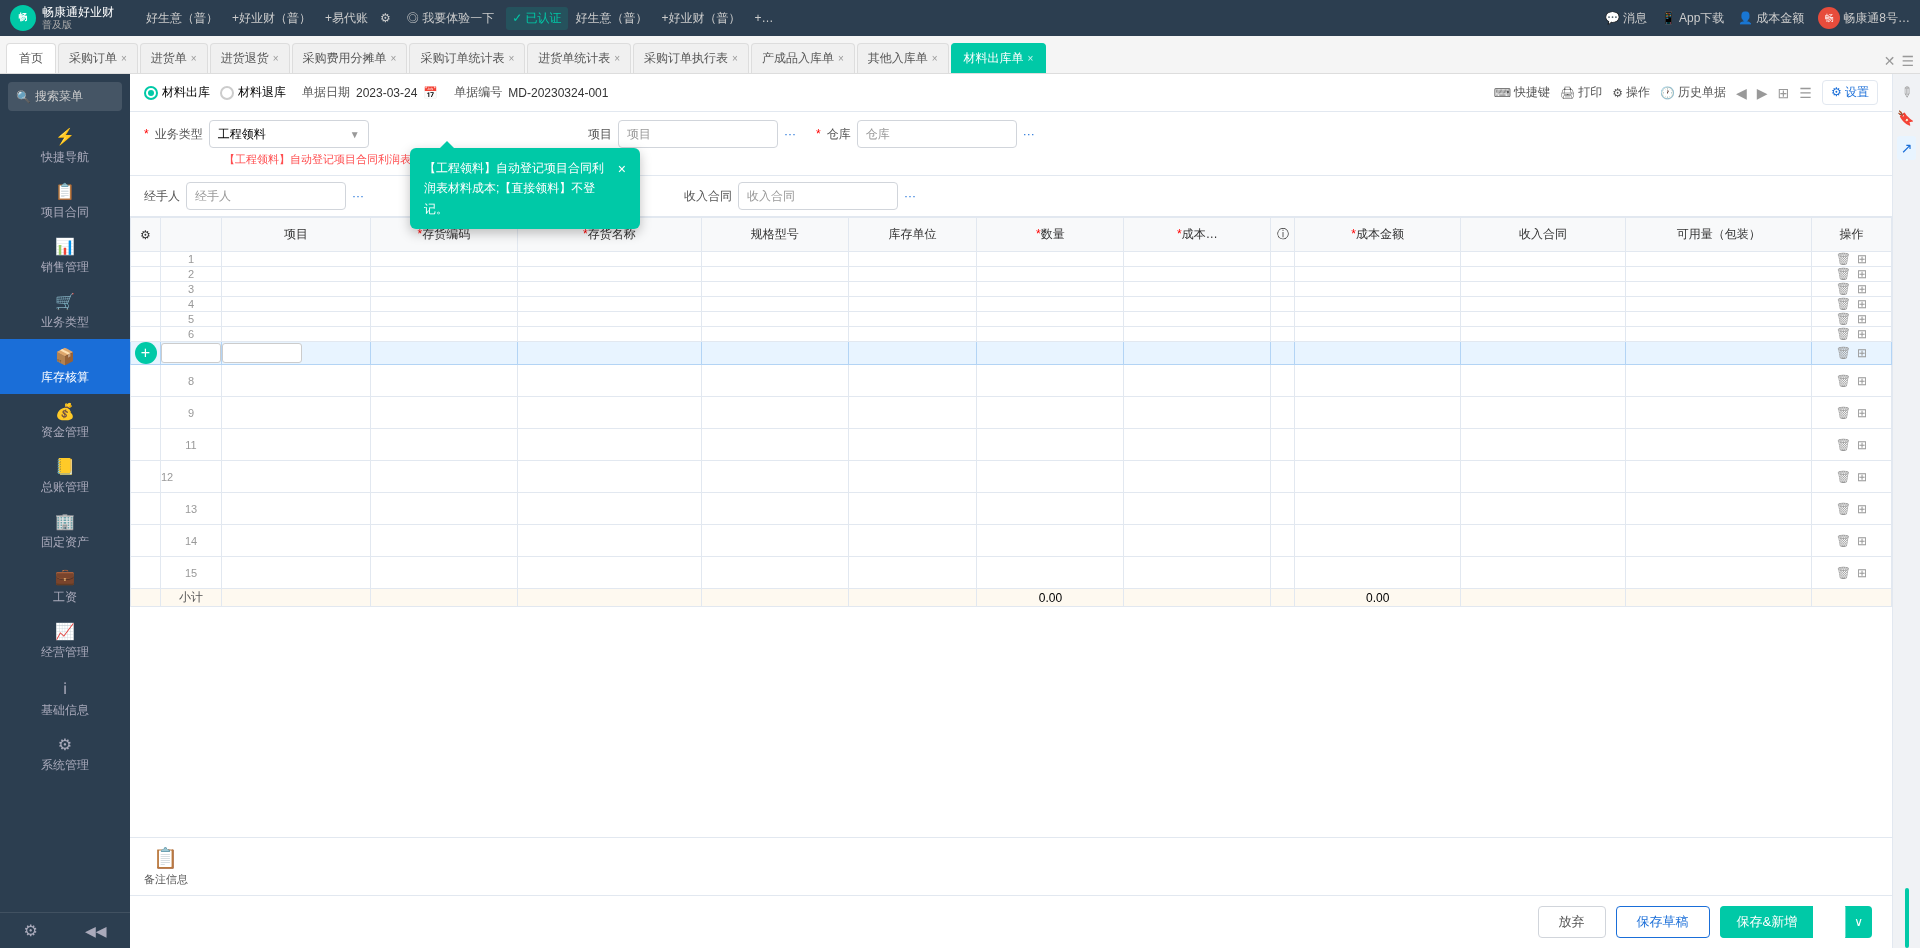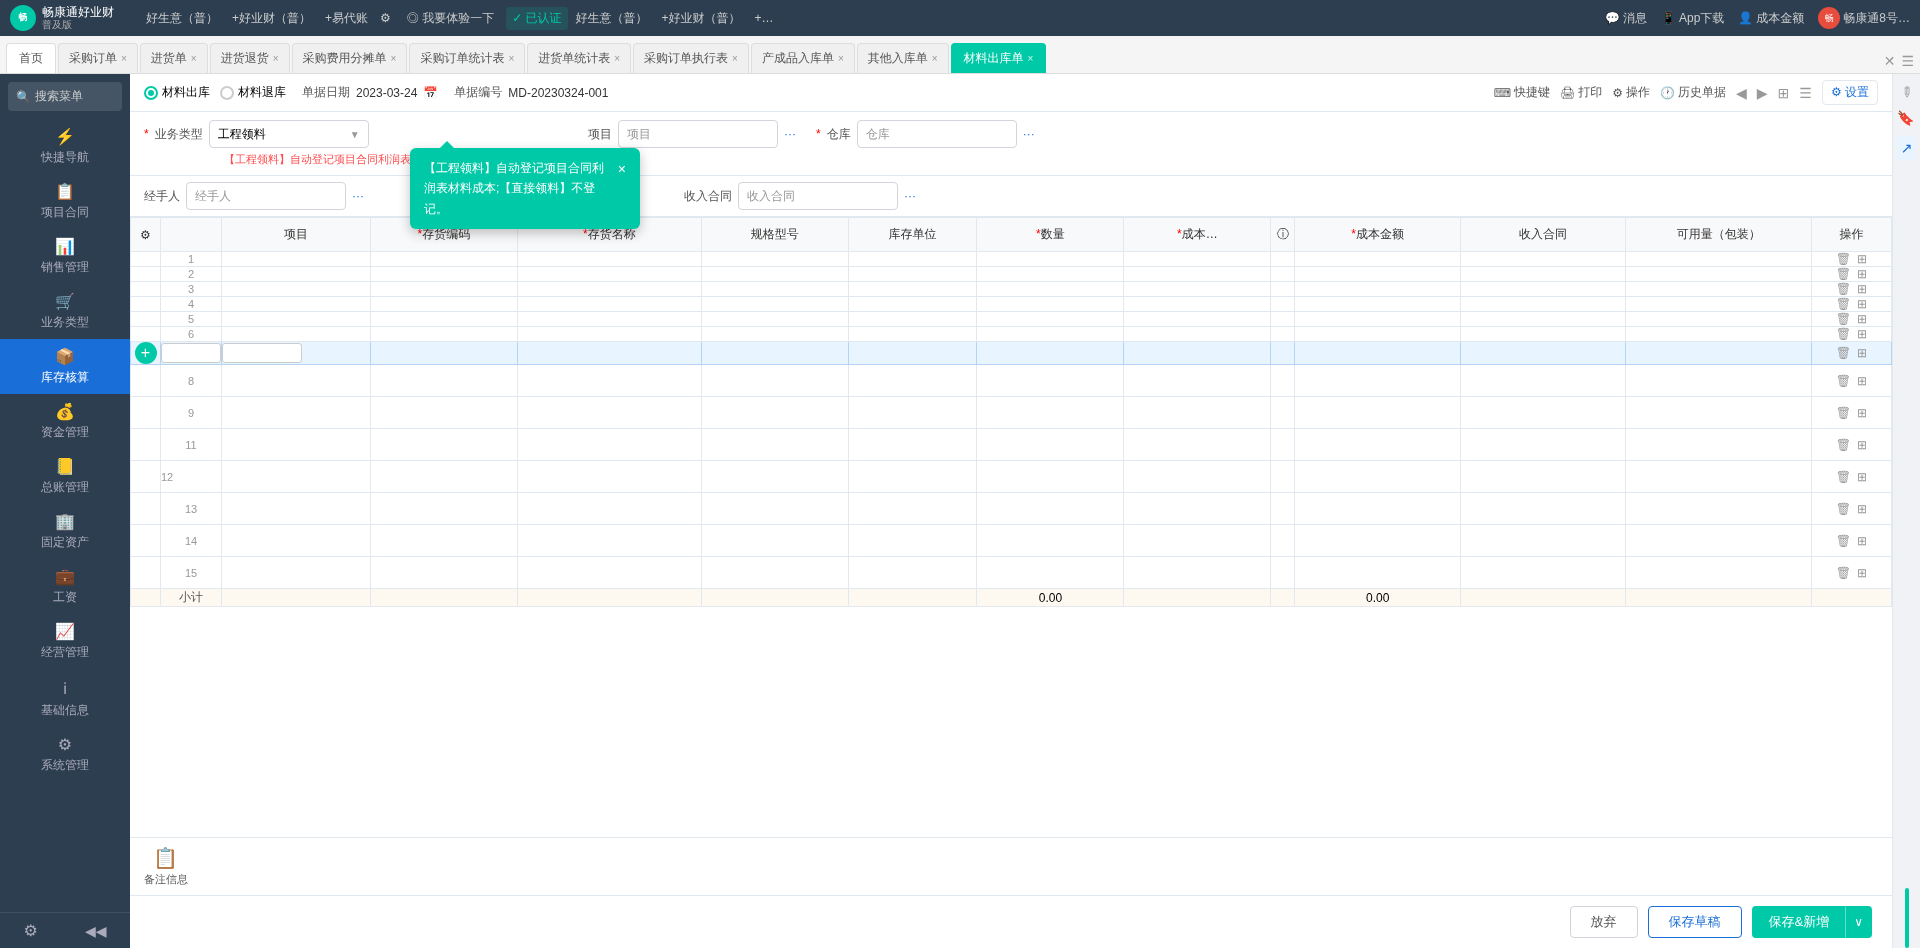--- a/index.html
+++ b/index.html
@@ -566,21 +566,21 @@
     <div style="background:#fff;border-top:1px solid #e2e8f0;padding:8px 14px;display:flex;align-items:flex-start;gap:10px;flex-shrink:0;min-height:55px;">
       <div style="display:flex;flex-direction:column;align-items:center;gap:2px;">
         <span style="font-size:20px;color:#1a6ed8;">📋</span>
         <span style="font-size:11px;color:#555;">备注信息</span>
       </div>
     </div>
 
     <div style="background:#fff;border-top:1px solid #e2e8f0;padding:10px 20px;display:flex;align-items:center;justify-content:flex-end;gap:10px;flex-shrink:0;">
       <button style="height:32px;padding:0 20px;border-radius:4px;border:1px solid #d1d5db;cursor:pointer;font-size:13px;background:#fff;color:#555;">放弃</button>
       <button style="height:32px;padding:0 20px;border-radius:4px;border:1px solid #1a6ed8;cursor:pointer;font-size:13px;background:#fff;color:#1a6ed8;">保存草稿</button>
-      <div style="display:flex;align-items:center;">
+      <div style="display:flex;align-items:center;gap:32px;">
         <button style="height:32px;padding:0 16px;border-radius:4px 0 0 4px;border:1px solid #00c9a7;cursor:pointer;font-size:13px;background:#00c9a7;color:#fff;border-right:none;">保存&amp;新增</button>
         <button style="height:32px;padding:0 8px;border-radius:0 4px 4px 0;border:1px solid #00c9a7;border-left:1px solid rgba(255,255,255,0.4);cursor:pointer;font-size:12px;background:#00c9a7;color:#fff;">∨</button>
       </div>
     </div>
   </div>
 
   <div style="width:28px;background:#f0f2f5;border-left:1px solid #e2e8f0;display:flex;flex-direction:column;align-items:center;padding-top:10px;gap:10px;flex-shrink:0;">
     <span style="cursor:pointer;color:#999;font-size:14px;transform:rotate(90deg);display:inline-block;">✏</span>
     <span style="cursor:pointer;color:#999;font-size:14px;">🔖</span>
     <span style="cursor:pointer;color:#1a6ed8;font-size:14px;background:#e8f4ff;padding:4px;border-radius:3px;">↗</span>

